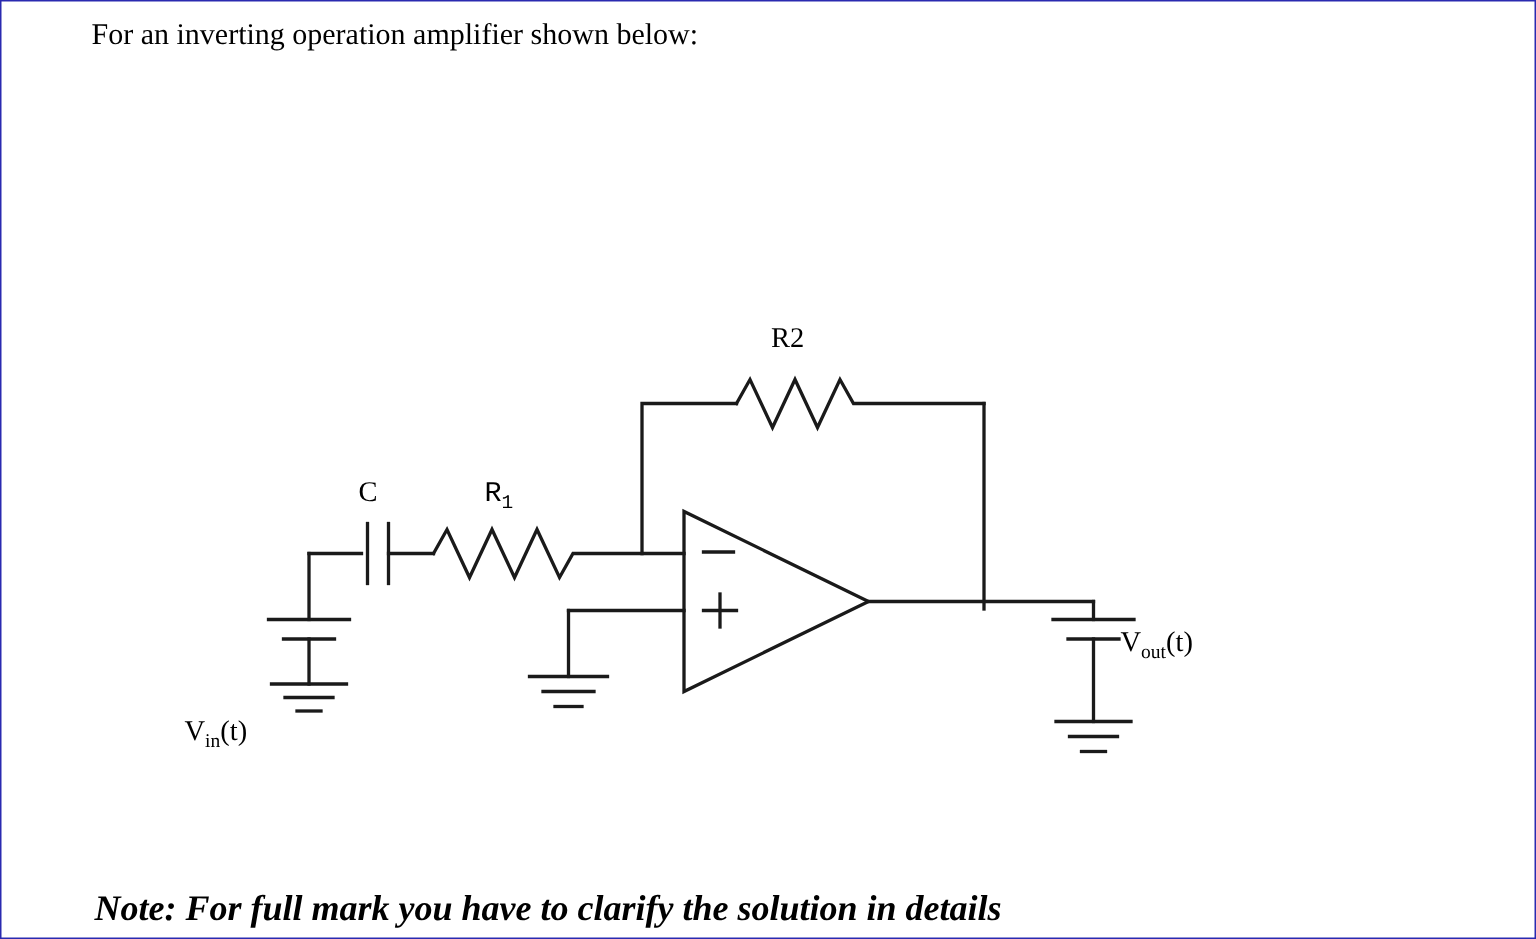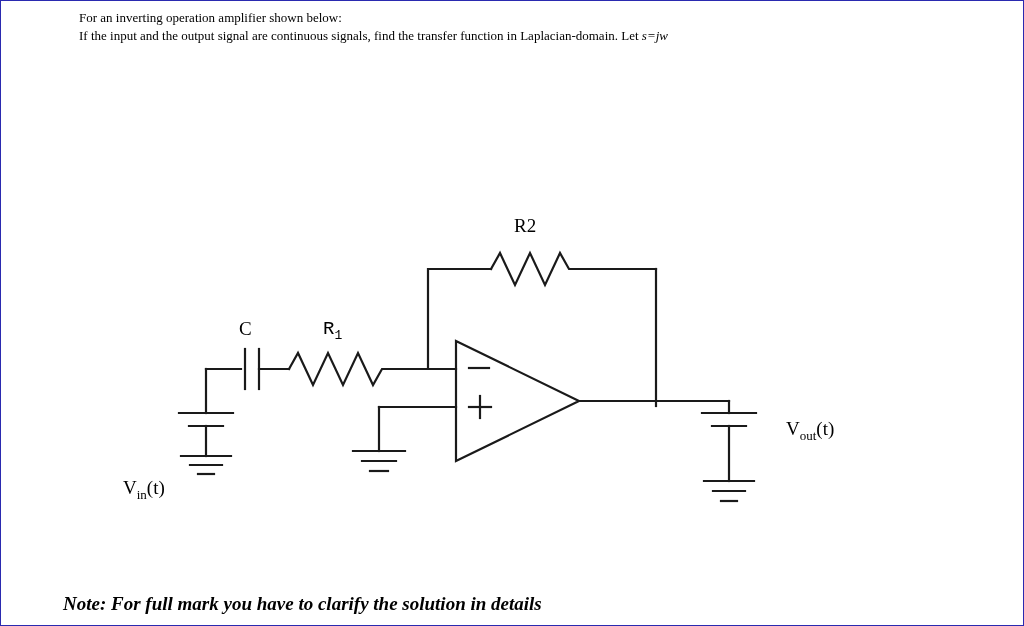--- a/index.html
+++ b/index.html
@@ -16,34 +16,33 @@
     box-sizing: border-box;
     font-family: "Liberation Serif", serif;
     color: #000000;
     overflow: hidden;
   }
   .problem-text {
     position: absolute;
     left: 60px;
     top: 8px;
     width: 910px;
-    font-size: 13px;
+    font-size: 20px;
     line-height: 1.42;
     text-align: justify;
-    margin-left: 18px;
   }
   .problem-text p {
     margin: 0 0 0 0;
   }
   .italic { font-style: italic; }
   .note {
     position: absolute;
     left: 62px;
     top: 592px;
-    font-size: 19px;
+    font-size: 24px;
     font-weight: bold;
     font-style: italic;
   }
   #circuit {
     position: absolute;
     left: 0;
     top: 150px;
     width: 1024px;
     height: 420px;
   }
@@ -55,30 +54,29 @@
     text-align: right;
   }
   .lbl .sub {
     font-size: 13px;
     vertical-align: sub;
   }
   #lbl-r2 { left: 513px; top: 214px; }
   #lbl-r1 { left: 322px; top: 317px; font-family: Liberation Mono, monospace; }
   #lbl-c  { left: 238px; top: 317px; }
   #lbl-vin { left: 122px; top: 460px; margin-top: 16px; }
-  #lbl-vout { left: 785px; top: 417px; }
+  #lbl-vout { left: 746px; top: 417px; }
 </style>
 </head>
 <body>
 
 <div id="page">
 
   <div class="problem-text">
     <p>For an inverting operation amplifier shown below:</p>
-    <p><span>If the input and the output signal are continuous signals, find the transfer function in Laplacian-domain. Let </span><span class="italic">s=jw</span></p>
   </div>
 
   <svg id="circuit" viewBox="0 0 1024 420" xmlns="http://www.w3.org/2000/svg">
     <g fill="none" stroke="#1a1a1a" stroke-width="2.2" stroke-linecap="square">
 
       <path d="M 427 218 L 427 118 L 490 118"></path>
 
       <path d="M 490 118 L 499 102 L 514 134 L 529 102 L 544 134 L 559 102 L 568 118 L 655 118"></path>
       <path d="M 655 118 L 655 255"></path>
 

